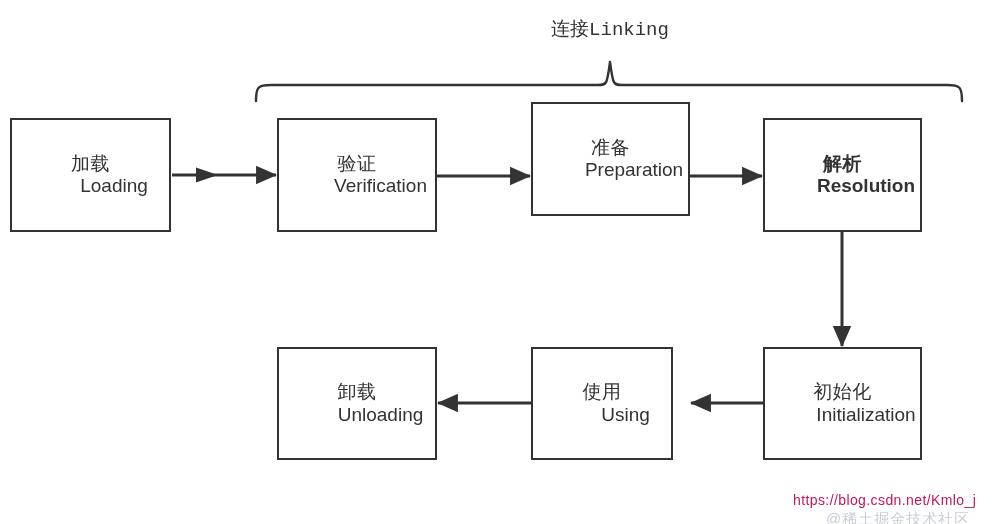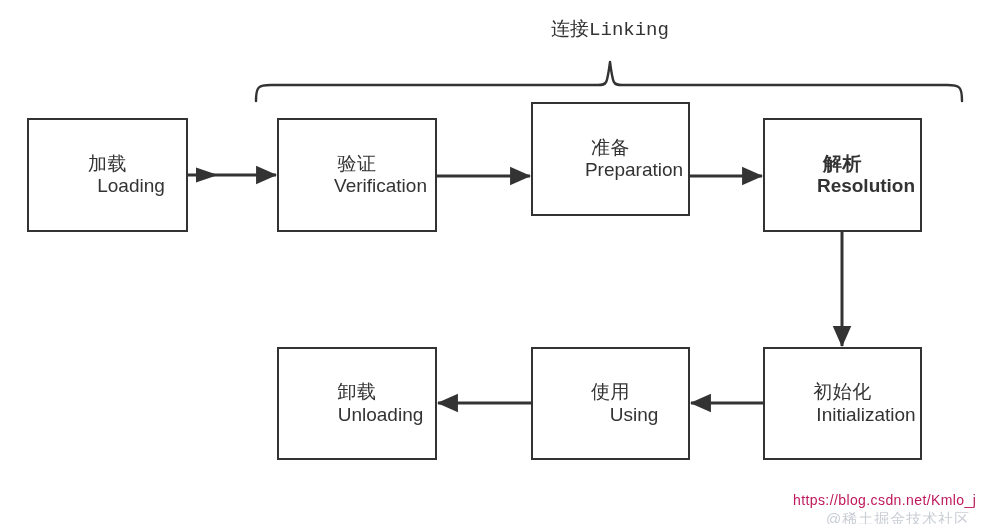--- a/index.html
+++ b/index.html
@@ -112,21 +112,21 @@
       <line x1="763" y1="403" x2="691" y2="403" stroke="#333333" stroke-width="3" marker-end="url(#arrow-r)"></line>
     </g>
 
     <g>
       <line x1="531" y1="403" x2="438" y2="403" stroke="#333333" stroke-width="3" marker-end="url(#arrow-r)"></line>
     </g>
   </svg>
 
   <div class="group-label" style="left:510px; top:16px; width:200px;">连接Linking</div>
 
-  <div class="node-box" style="left:27px; top:118px; width:161px; height:114px;">
+  <div class="node-box" style="left:10px; top:118px; width:161px; height:114px;">
     <div class="node-cn">加载</div>
     <div class="node-en">Loading</div>
   </div>
 
   <div class="node-box" style="left:277px; top:118px; width:160px; height:114px;">
     <div class="node-cn">验证</div>
     <div class="node-en">Verification</div>
   </div>
 
   <div class="node-box" style="left:531px; top:102px; width:159px; height:114px;">
@@ -137,21 +137,21 @@
   <div class="node-box" style="left:763px; top:118px; width:159px; height:114px;font-weight:bold;">
     <div class="node-cn">解析</div>
     <div class="node-en">Resolution</div>
   </div>
 
   <div class="node-box" style="left:763px; top:347px; width:159px; height:113px;">
     <div class="node-cn">初始化</div>
     <div class="node-en">Initialization</div>
   </div>
 
-  <div class="node-box" style="left:531px; top:347px; width:159px; height:113px;">
+  <div class="node-box" style="left:531px; top:347px; width:142px; height:113px;">
     <div class="node-cn">使用</div>
     <div class="node-en">Using</div>
   </div>
 
   <div class="node-box" style="left:277px; top:347px; width:160px; height:113px;">
     <div class="node-cn">卸载</div>
     <div class="node-en">Unloading</div>
   </div>
 
   <div class="watermark-url" style="left:793px; top:492px;">https://blog.csdn.net/Kmlo_j</div>

